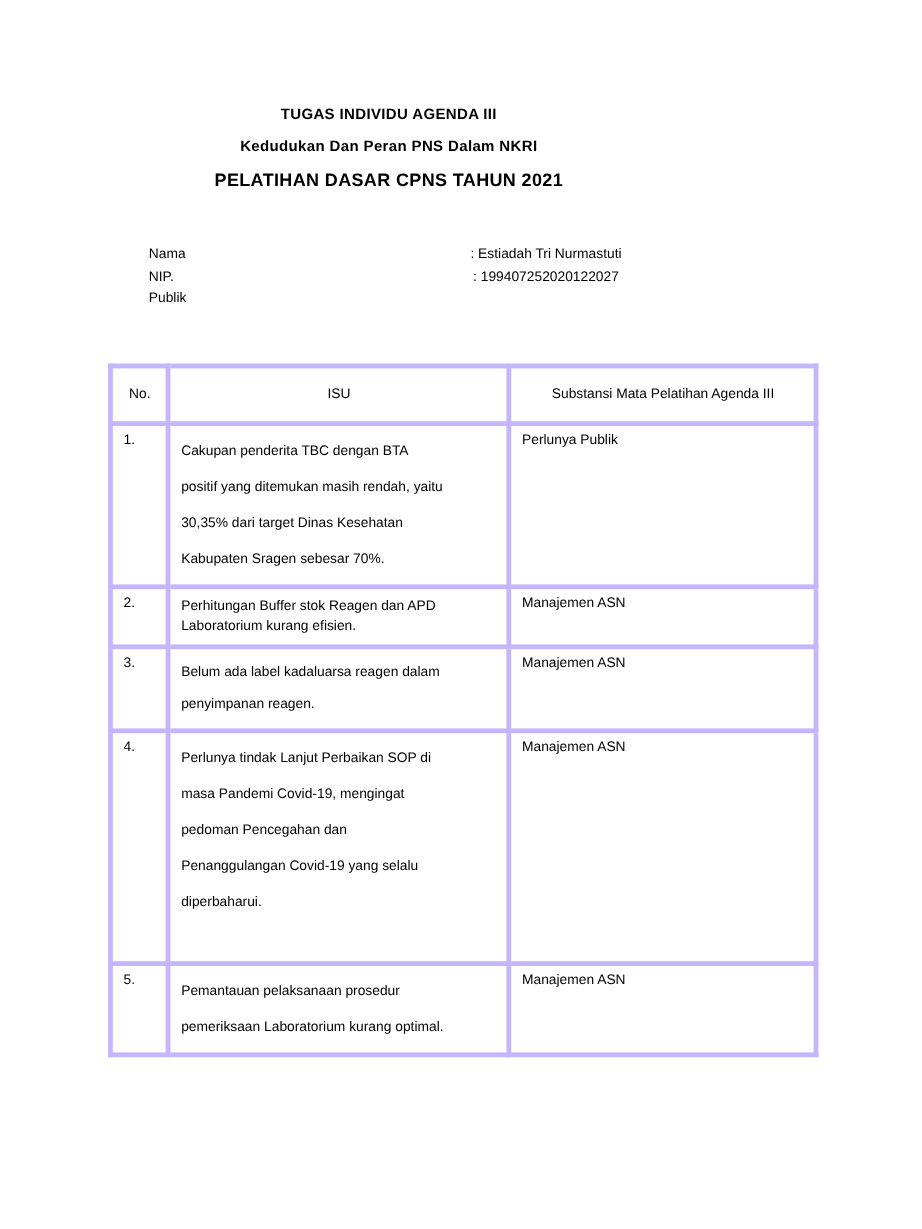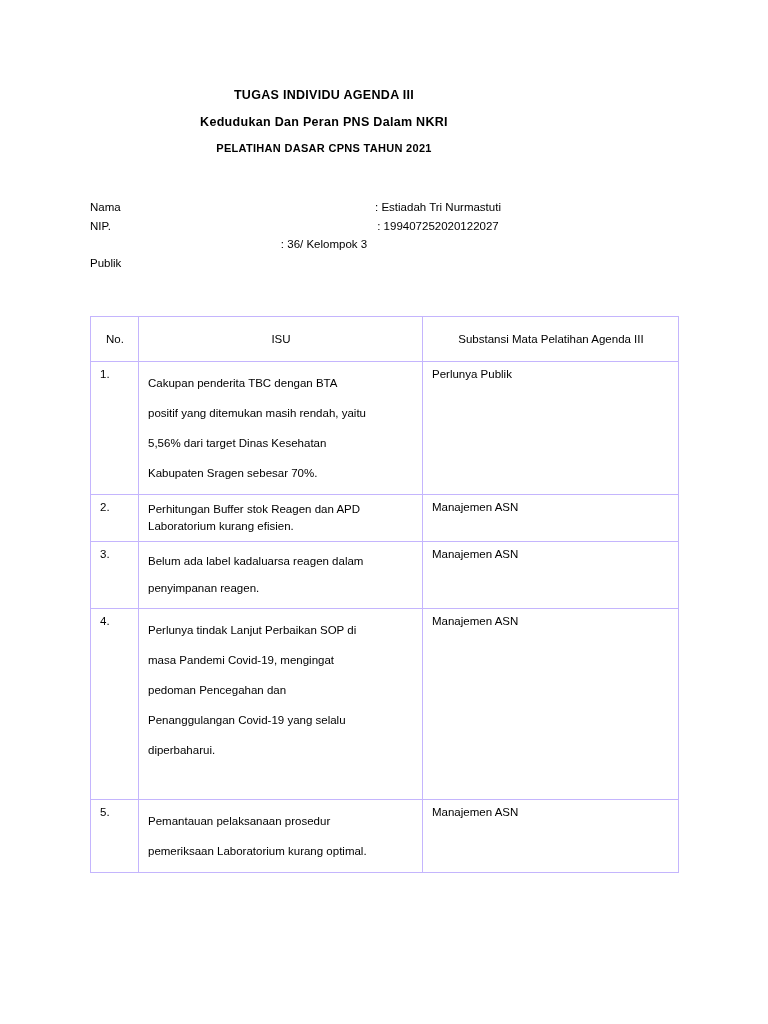--- a/index.html
+++ b/index.html
@@ -28,50 +28,51 @@
   .title-line {
     font-weight: bold;
     font-size: 12.5px;
     letter-spacing: 0.3px;
     margin-bottom: 13px;
   }
   .title-line.l2 {
     font-size: 12.5px;
   }
   .title-line.l3 {
-    font-size: 11px;
+    font-size: 15px;
     margin-bottom: 12px;
   }
 
   .meta {
     margin-top: 44px;
   }
   .meta-row {
     display: flex;
     font-size: 11.5px;
     line-height: 18.5px;
+    margin-left: 34px;
   }
   .meta-label {
     width: 228px;
     flex: 0 0 228px;
   }
   .meta-value {
     flex: 1 1 auto;
     white-space: nowrap;
     text-align: center;
   }
 
   table.isu {
     margin-top: 44px;
     border-collapse: collapse;
     width: 588px;
     table-layout: fixed;
   }
   table.isu td, table.isu th {
-    border: 1px solid #c4b5fd;
+    border: 4px solid #c4b5fd;
     vertical-align: top;
     font-weight: normal;
     font-size: 11.5px;
     padding: 6px 8px 6px 9px;
   }
   table.isu thead th {
     text-align: center;
     padding-top: 16px;
     padding-bottom: 16px;
     font-size: 11.5px;
@@ -105,21 +106,20 @@
   <div class="meta">
     <div class="meta-row">
       <div class="meta-label">Nama</div>
       <div class="meta-value">: Estiadah Tri Nurmastuti</div>
     </div>
     <div class="meta-row">
       <div class="meta-label">NIP.</div>
       <div class="meta-value">: 199407252020122027</div>
     </div>
     <div class="meta-row">
-      <div class="meta-value">: 36/ Kelompok 3</div>
     </div>
     <div class="meta-row">
       <div class="meta-label">Publik</div>
     </div>
   </div>
 
   <table class="isu">
     <colgroup>
       <col class="c-no">
       <col class="c-isu">
@@ -131,21 +131,21 @@
         <th>ISU</th>
         <th>Substansi Mata Pelatihan Agenda III</th>
       </tr>
     </thead>
     <tbody>
       <tr>
         <td class="no-cell">1.</td>
         <td class="isu-cell wide-line">
           <div>Cakupan penderita TBC  dengan  BTA</div>
           <div>positif yang ditemukan masih rendah, yaitu</div>
-          <div>5,56% dari target Dinas Kesehatan</div>
+          <div>30,35% dari target Dinas Kesehatan</div>
           <div>Kabupaten Sragen sebesar 70%.</div>
         </td>
         <td class="sub-cell">Perlunya Publik</td>
       </tr>
       <tr>
         <td class="no-cell">2.</td>
         <td class="isu-cell tight-line">
           <div>Perhitungan Buffer stok Reagen dan APD</div>
           <div>Laboratorium kurang efisien.</div>
         </td>

